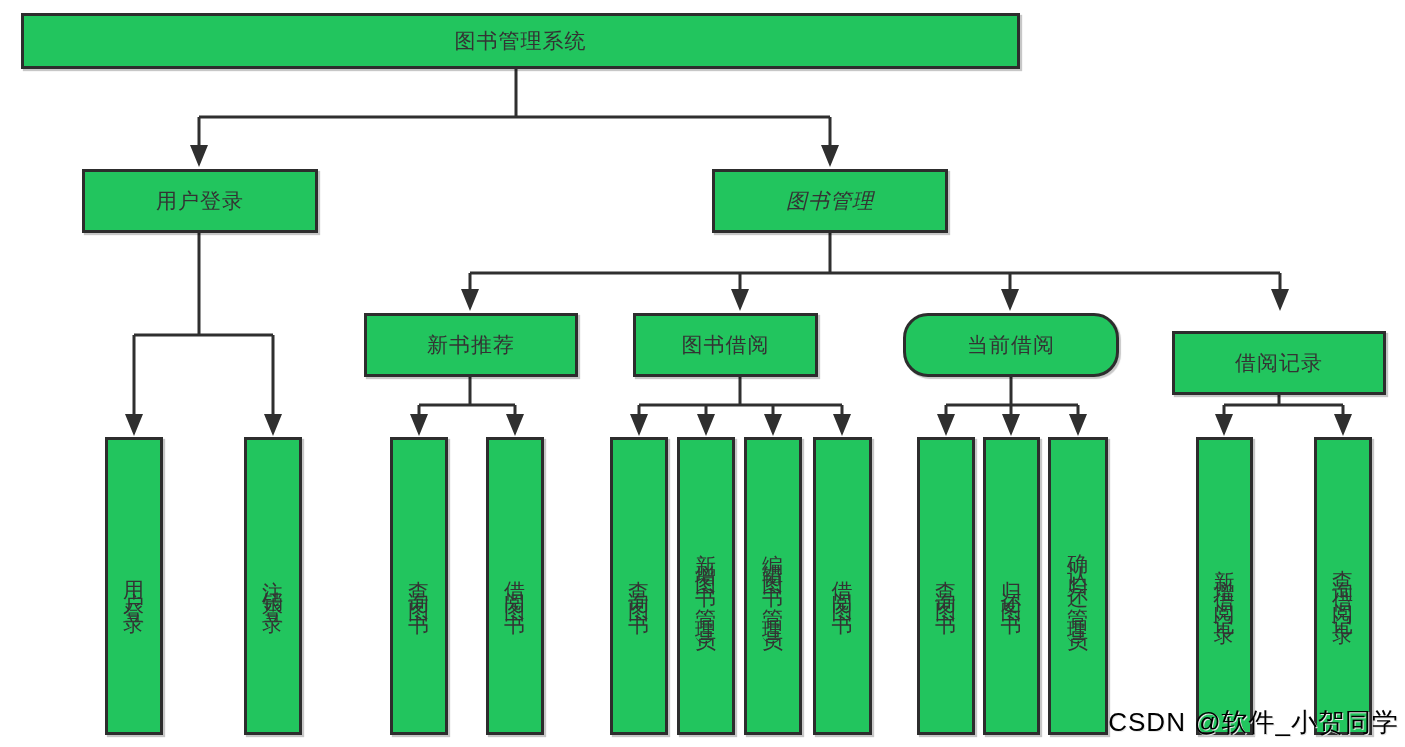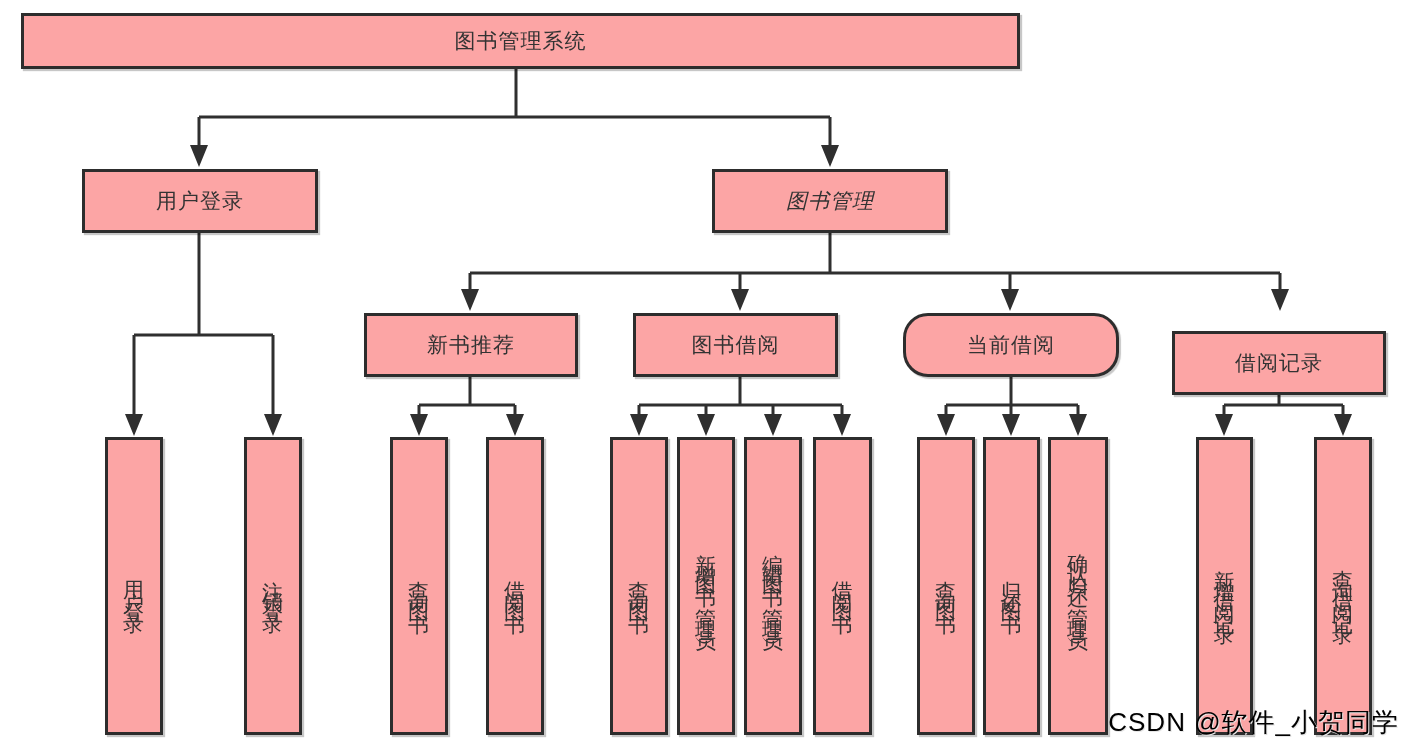--- a/index.html
+++ b/index.html
@@ -19,21 +19,21 @@
     position: absolute;
     left: 0;
     top: 0;
     width: 1405px;
     height: 747px;
   }
   .box {
     position: absolute;
     box-sizing: border-box;
     border: 3px solid #2d2d2d;
-    background: #fca5a5;
+    background: #22c55e;
     display: flex;
     align-items: center;
     justify-content: center;
     color: #333333;
     box-shadow: 2px 2px 1px rgba(0,0,0,0.22);
   }
   .hlabel {
     font-size: 21px;
     letter-spacing: 1px;
     white-space: nowrap;
@@ -99,21 +99,21 @@
   <div class="box" style="left:82px; top:169px; width:236px; height:64px;">
     <span class="hlabel">用户登录</span>
   </div>
   <div class="box" style="left:712px; top:169px; width:236px; height:64px;font-style:italic;">
     <span class="hlabel">图书管理</span>
   </div>
 
   <div class="box l3" style="left:364px; width:214px;">
     <span class="hlabel">新书推荐</span>
   </div>
-  <div class="box l3" style="left:633px; width:205px;">
+  <div class="box l3" style="left:633px; width:185px;">
     <span class="hlabel">图书借阅</span>
   </div>
   <div class="box l3" style="left:903px; width:216px;border-radius:25px;">
     <span class="hlabel">当前借阅</span>
   </div>
   <div class="box l3" style="left:1172px; width:214px;margin-top:18px;">
     <span class="hlabel">借阅记录</span>
   </div>
 
   <div class="box leaf" style="left:105px; width:58px;">

